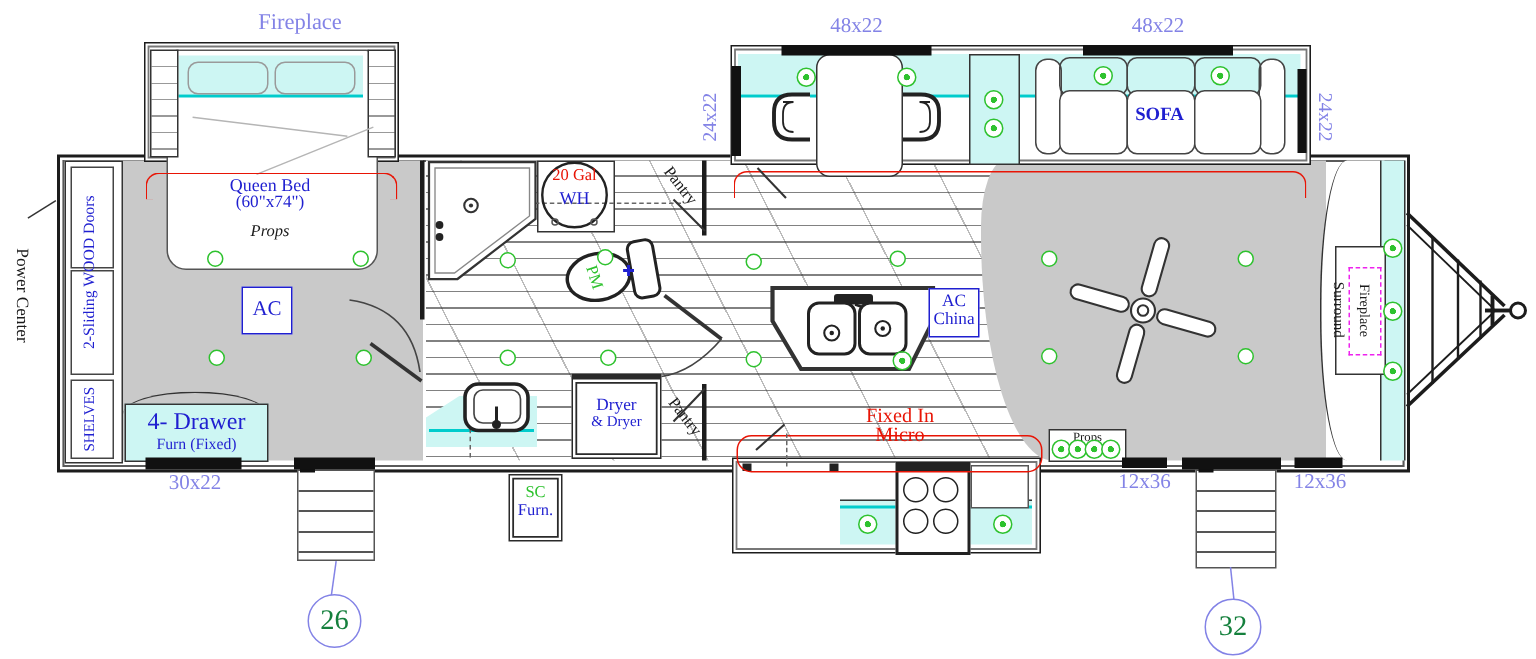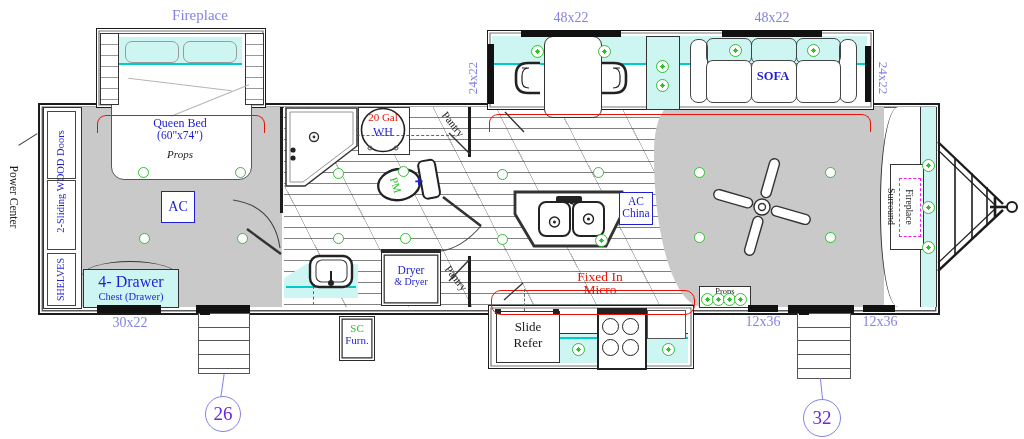--- a/index.html
+++ b/index.html
@@ -22,21 +22,21 @@
   .vwrap{position:absolute;display:flex;align-items:center;justify-content:center;}
   .r-90{transform:rotate(-90deg);white-space:nowrap;}
   .r90{transform:rotate(90deg);white-space:nowrap;}
   .r52{transform:rotate(52deg);white-space:nowrap;}
   .wood{background-image:
       repeating-linear-gradient(to bottom,rgba(0,0,0,0) 0 10px,rgba(45,45,45,.6) 10px 11px),
       repeating-linear-gradient(63deg,rgba(0,0,0,0) 0 55px,rgba(45,45,45,.32) 55px 56px);}
   .steps{background:#fff;border:1.2px solid #555;
       background-image:repeating-linear-gradient(to bottom,#fff 0 12.5px,#555 12.5px 13.7px);}
   .circ{position:absolute;border:1.5px solid #8383e6;border-radius:50%;background:#fff;
-      display:flex;align-items:center;justify-content:center;font-size:19px;color:#6d28d9;z-index:60;}
+      display:flex;align-items:center;justify-content:center;font-size:19px;color:#15803d;z-index:60;}
   .staple{position:absolute;border:1.6px solid #e81405;border-bottom:none;border-radius:9px 9px 0 0;z-index:40;}
   svg.overlay{position:absolute;left:0;top:0;z-index:42;pointer-events:none;}
   .txt{z-index:55;}
 </style>
 </head>
 <body>
 
 <div id="plan">
 
   <div class="abs" style="left:38px;top:103px;width:898px;height:208px;border:2px solid #1c1c1c;
@@ -85,21 +85,21 @@
   <div class="lbl blue txt" style="left:125px;top:129px;width:110px;font-size:11.5px;">(60"x74")</div>
   <div class="lbl blk txt" style="left:140px;top:149px;width:80px;font-size:11px;font-style:italic;">Props</div>
   <div class="abs txt" style="left:161px;top:191px;width:32px;height:30px;border:1.6px solid #1f1fd0;background:#fff;
               display:flex;align-items:center;justify-content:center;z-index:55;">
     <span class="blue" style="font-size:14px;">AC</span>
   </div>
   <div class="abs" style="left:82px;top:261px;width:96px;height:14px;border-top:1.3px solid #333;
               border-radius:50% 50% 0 0/100% 100% 0 0;z-index:8;"></div>
   <div class="abs cyan txt" style="left:83px;top:269px;width:94px;height:37px;border:1.2px solid #333;text-align:center;z-index:9;">
     <div class="blue" style="font-size:16px;margin-top:3px;">4- Drawer</div>
-    <div class="blue" style="font-size:10.5px;">Chest (Drawer)</div>
+    <div class="blue" style="font-size:10.5px;">Furn (Fixed)</div>
   </div>
   <div class="lt" style="left:138px;top:167px;"></div>
   <div class="lt" style="left:235px;top:167px;"></div>
   <div class="lt" style="left:139px;top:233px;"></div>
   <div class="lt" style="left:237px;top:233px;"></div>
 
   <div class="abs" style="left:280px;top:107px;width:2.5px;height:106px;background:#1c1c1c;z-index:9;"></div>
   <div class="abs" style="left:358px;top:107px;width:50px;height:46px;background:#fff;border:1.2px solid #333;z-index:9;"></div>
   <div class="lbl red txt" style="left:360px;top:112px;width:46px;font-size:11px;">20 Gal</div>
   <div class="lbl blue txt" style="left:360px;top:126px;width:46px;font-size:12px;">WH</div>
@@ -146,25 +146,20 @@
     <div class="blue" style="font-size:11.5px;">China</div>
   </div>
   <div class="staple" style="left:489px;top:114px;width:380px;height:17px;"></div>
   <div class="lbl red txt" style="left:545px;top:270px;width:110px;font-size:13.5px;">Fixed In</div>
   <div class="lbl red txt" style="left:545px;top:283px;width:110px;font-size:13.5px;">Micro</div>
   <div class="abs" style="left:491px;top:290px;width:202px;height:23px;border:1.6px solid #e81405;border-radius:10px;z-index:40;"></div>
   <div class="lt" style="left:593px;top:167px;"></div>
   <div class="sp" style="left:595px;top:234px;"></div>
 
   <div class="abs dbl" style="left:488px;top:305px;width:204px;height:62px;z-index:18;"></div>
-  <div class="abs txt" style="left:496px;top:311px;width:62px;height:50px;border:1.4px solid #333;background:#fff;
-              text-align:center;z-index:20;">
-    <div class="blk" style="font-size:13px;margin-top:7px;">Slide</div>
-    <div class="blk" style="font-size:13px;">Refer</div>
-  </div>
   <div class="abs" style="left:495px;top:309px;width:6px;height:5px;background:#222;z-index:21;"></div>
   <div class="abs" style="left:553px;top:309px;width:6px;height:5px;background:#222;z-index:21;"></div>
   <div class="abs cyan" style="left:560px;top:333px;width:128px;height:29px;border-top:1.4px solid #333;z-index:19;"></div>
   <div class="abs cyanline" style="left:560px;top:337px;width:128px;height:1.6px;z-index:20;"></div>
   <div class="abs" style="left:597px;top:308px;width:46px;height:54px;background:#fff;border:2.2px solid #222;
               border-top:6px solid #222;z-index:21;"></div>
   <div class="abs" style="left:602px;top:318px;width:15px;height:15px;border:1.8px solid #222;border-radius:50%;background:#fff;z-index:22;"></div>
   <div class="abs" style="left:622px;top:318px;width:15px;height:15px;border:1.8px solid #222;border-radius:50%;background:#fff;z-index:22;"></div>
   <div class="abs" style="left:602px;top:339px;width:15px;height:15px;border:1.8px solid #222;border-radius:50%;background:#fff;z-index:22;"></div>
   <div class="abs" style="left:622px;top:339px;width:15px;height:15px;border:1.8px solid #222;border-radius:50%;background:#fff;z-index:22;"></div>

